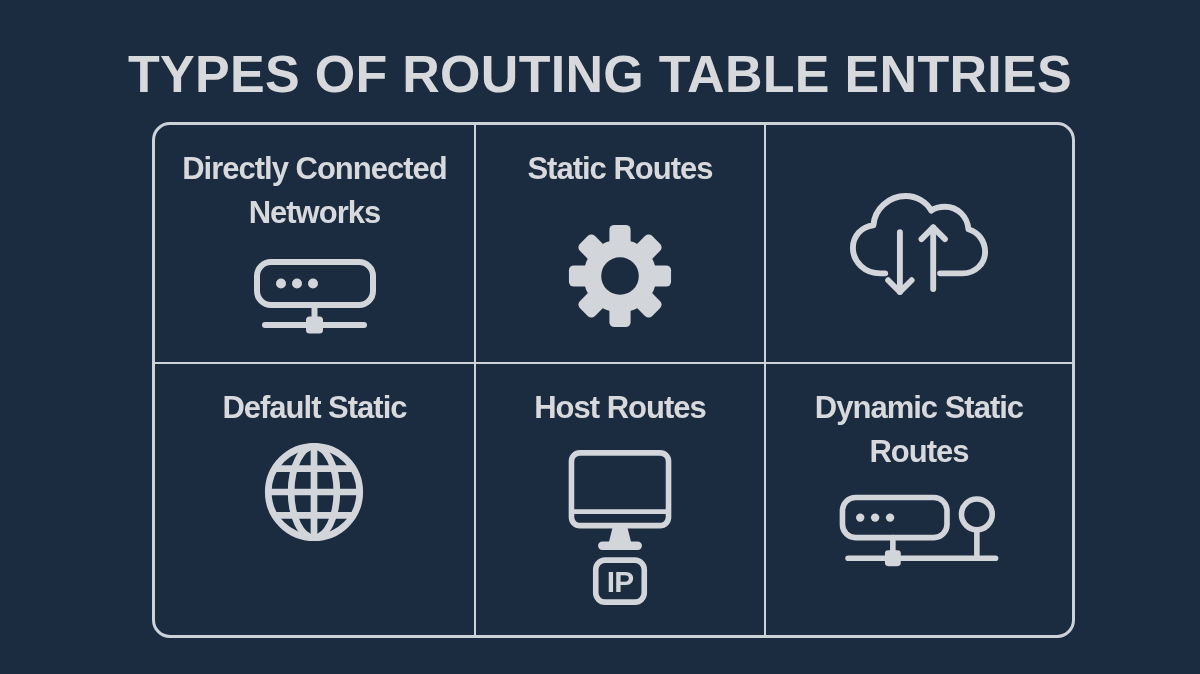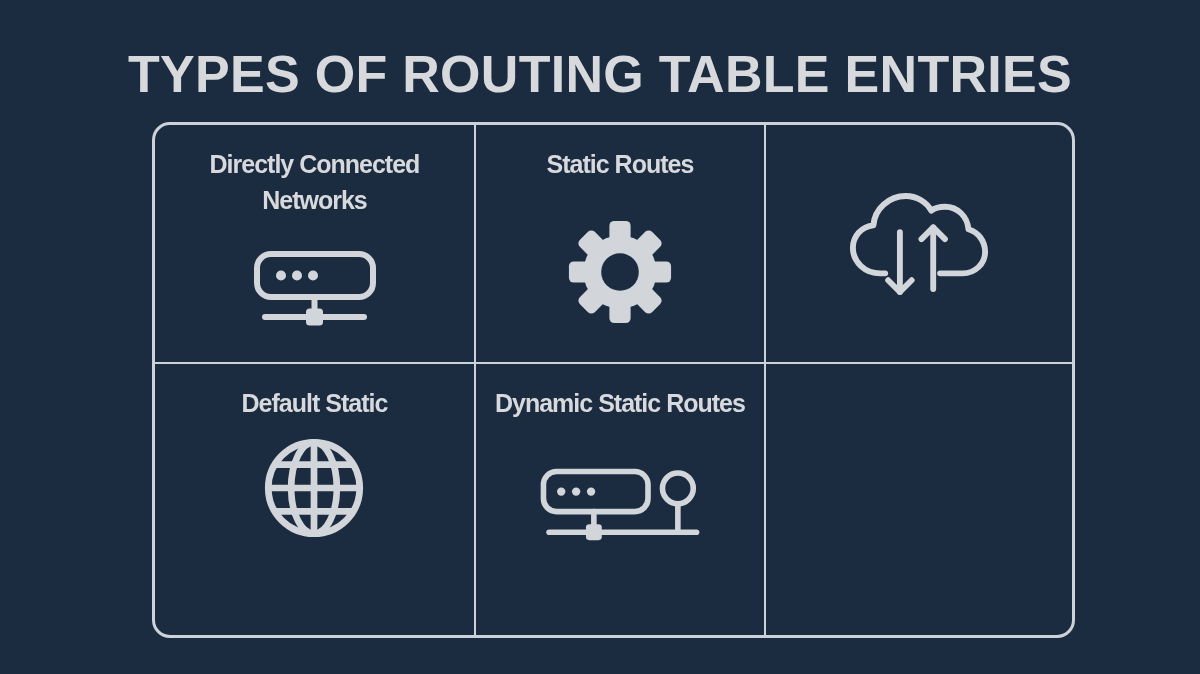--- a/index.html
+++ b/index.html
@@ -39,21 +39,21 @@
   .cell{
     display:flex;
     flex-direction:column;
     align-items:center;
   }
   .cell:nth-child(3n+1),
   .cell:nth-child(3n+2){border-right:2.5px solid var(--line);}
   .cell:nth-child(-n+3){border-bottom:2.5px solid var(--line);}
   .cell-label{
     padding:22px 10px 0 10px;
-    font-size:25px;
+    font-size:31px;
     font-weight:bold;
     line-height:1.42;
     letter-spacing:-1px;
     color:var(--text);
     text-align:center;
     white-space:pre-line;
   }
   .iconwrap{
     flex:1;
     width:100%;
@@ -144,20 +144,37 @@
           <ellipse cx="58" cy="58" rx="25.5" ry="51"></ellipse>
           <line x1="58" y1="8" x2="58" y2="108"></line>
           <line x1="8.5" y1="58" x2="107.5" y2="58"></line>
           <line x1="14.5" y1="32" x2="101.5" y2="32"></line>
           <line x1="14.5" y1="84" x2="101.5" y2="84"></line>
         </g>
       </svg>
     </div>
   </div>
 
+  <div class="cell cell-host">
+    <div class="cell-label">Host Routes</div>
+    <div class="iconwrap">
+      <svg width="112" height="159" viewBox="0 0 120 170">
+        <g>
+          <rect class="s" x="8" y="5" width="104" height="78" rx="9"></rect>
+          <line class="s" style="stroke-width:5" x1="9" y1="68" x2="111" y2="68"></line>
+          <polygon class="f" points="52,85 68,85 72,101 48,101"></polygon>
+          <line class="s" style="stroke-width:9" x1="41" y1="104.5" x2="79" y2="104.5"></line>
+        </g>
+        <g>
+          <rect class="s" x="34" y="120" width="52" height="45" rx="10"></rect>
+          <text class="badge-text" x="60" y="154" text-anchor="middle">IP</text>
+        </g>
+      </svg>
+    </div>
+  </div>
 
   <div class="cell cell-floating">
     <div class="cell-label">Dynamic Static Routes</div>
     <div class="iconwrap">
       <svg width="168" height="86" viewBox="0 0 180 92">
         <g>
           <rect class="s" x="8" y="8" width="112" height="43" rx="14"></rect>
           <circle class="f" cx="27" cy="29.5" r="4.5"></circle>
           <circle class="f" cx="43" cy="29.5" r="4.5"></circle>
           <circle class="f" cx="59" cy="29.5" r="4.5"></circle>

